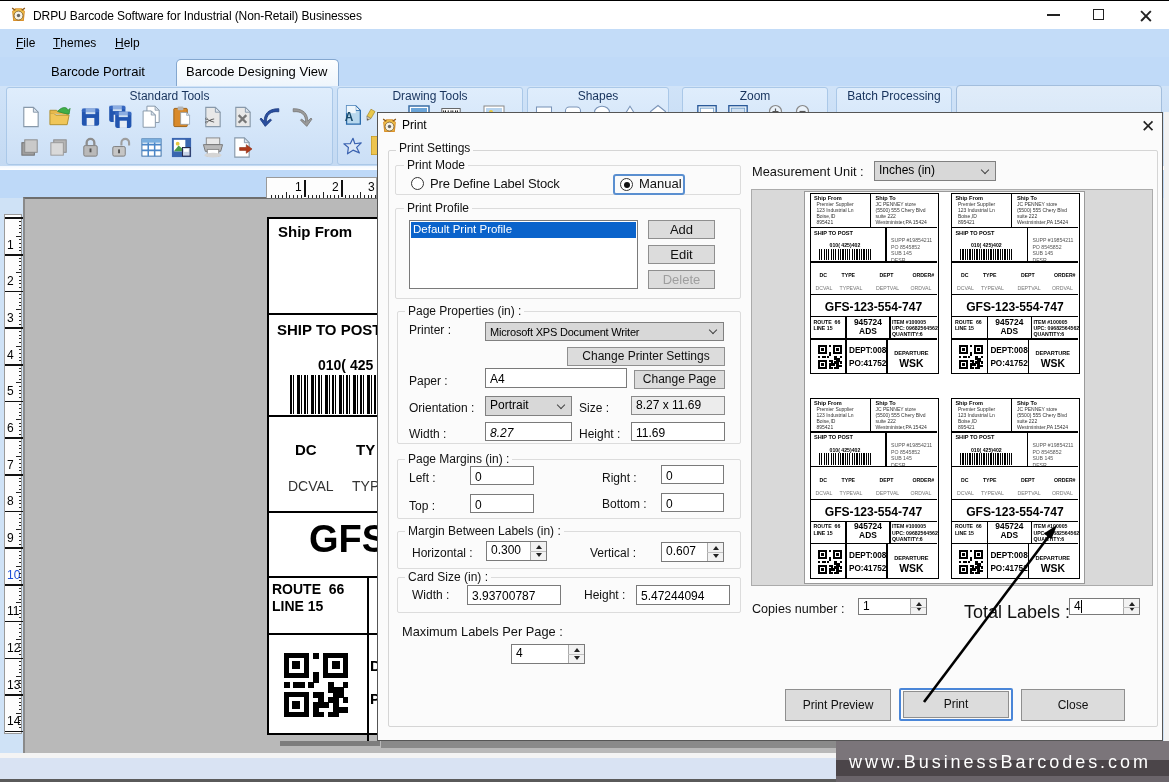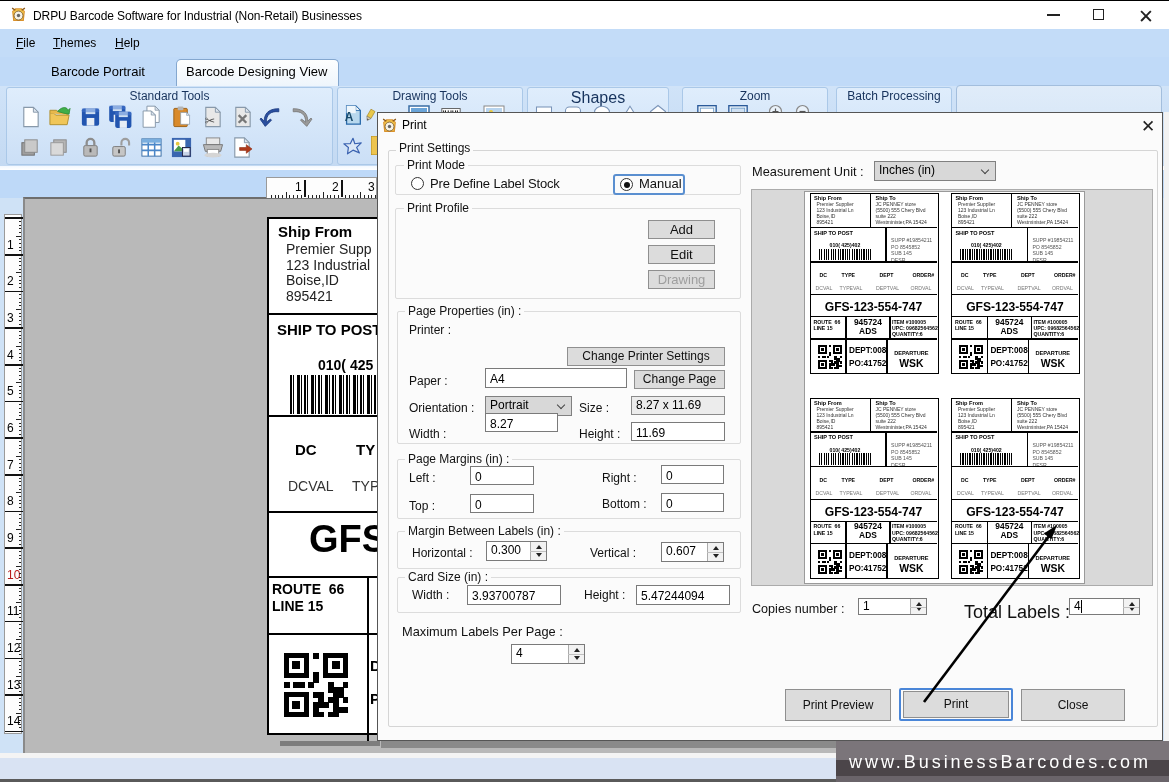--- a/index.html
+++ b/index.html
@@ -52,21 +52,21 @@
 
 <div class="abs" style="left:0;top:86px;width:1169px;height:82px;background:linear-gradient(#d0e3f8,#c3d9f2);"></div>
 <div class="abs" style="left:6px;top:87px;width:327px;height:78px;background:linear-gradient(#dfedfc,#cbdff6);border:1px solid #aac8e8;border-radius:3px;"></div>
 <div class="abs" style="left:337px;top:87px;width:186px;height:78px;background:linear-gradient(#dfedfc,#cbdff6);border:1px solid #aac8e8;border-radius:3px;"></div>
 <div class="abs" style="left:527px;top:87px;width:142px;height:78px;background:linear-gradient(#dfedfc,#cbdff6);border:1px solid #aac8e8;border-radius:3px;"></div>
 <div class="abs" style="left:682px;top:87px;width:146px;height:78px;background:linear-gradient(#dfedfc,#cbdff6);border:1px solid #aac8e8;border-radius:3px;"></div>
 <div class="abs" style="left:836px;top:87px;width:116px;height:78px;background:linear-gradient(#dfedfc,#cbdff6);border:1px solid #aac8e8;border-radius:3px;"></div>
 <div class="abs" style="left:956px;top:85px;width:206px;height:80px;background:linear-gradient(#e0ecf9,#cfe2f6);border:1px solid #a3bedd;border-radius:4px;"></div>
 <div class="abs" style="left:6px;top:89px;width:327px;text-align:center;font-size:12px;color:#16325c;">Standard Tools</div>
 <div class="abs" style="left:337px;top:89px;width:186px;text-align:center;font-size:12px;color:#16325c;">Drawing Tools</div>
-<div class="abs" style="left:527px;top:89px;width:142px;text-align:center;font-size:16px;color:#16325c;">Shapes</div>
+<div class="abs" style="left:527px;top:89px;width:142px;text-align:center;font-size:12px;color:#16325c;">Shapes</div>
 <div class="abs" style="left:682px;top:89px;width:146px;text-align:center;font-size:12px;color:#16325c;">Zoom</div>
 <div class="abs" style="left:836px;top:89px;width:116px;text-align:center;font-size:12px;color:#16325c;">Batch Processing</div>
 <div id="icons">
     <svg class="abs" style="left:19px;top:105px;" width="23" height="24" viewBox="0 0 24 24">
       <path d="M5 2 H15 L20 7 V22 H5 Z" fill="#fff" stroke="#8899aa" stroke-width="1.2"></path>
       <path d="M15 2 L15 7 H20 Z" fill="#dde5ee" stroke="#8899aa" stroke-width="1"></path>
     </svg>
     <svg class="abs" style="left:48px;top:105px;" width="23" height="24" viewBox="0 0 24 24">
       <path d="M2 8 L2 20 H20 L22 10 H8 L6 8 Z" fill="#f0c659" stroke="#b08f30"></path>
       <path d="M2 8 V5 H9 L11 7 H20 V10" fill="#e8b84b" stroke="#b08f30"></path>
@@ -288,21 +288,21 @@
     <div style="position:absolute;left:2px;top:169.2px;font-size:12px;color:#000;">5</div>
     <div style="position:absolute;left:0;top:222.4px;width:18px;height:1.5px;background:#111;"></div>
     <div style="position:absolute;left:2px;top:205.9px;font-size:12px;color:#000;">6</div>
     <div style="position:absolute;left:0;top:259.1px;width:18px;height:1.5px;background:#111;"></div>
     <div style="position:absolute;left:2px;top:242.6px;font-size:12px;color:#000;">7</div>
     <div style="position:absolute;left:0;top:295.7px;width:18px;height:1.5px;background:#111;"></div>
     <div style="position:absolute;left:2px;top:279.2px;font-size:12px;color:#000;">8</div>
     <div style="position:absolute;left:0;top:332.4px;width:18px;height:1.5px;background:#111;"></div>
     <div style="position:absolute;left:2px;top:315.9px;font-size:12px;color:#000;">9</div>
     <div style="position:absolute;left:0;top:369.1px;width:18px;height:1.5px;background:#111;"></div>
-    <div style="position:absolute;left:2px;top:352.6px;font-size:12px;color:#b91c1c;">10</div>
+    <div style="position:absolute;left:2px;top:352.6px;font-size:12px;color:#1d4ed8;">10</div>
     <div style="position:absolute;left:0;top:405.8px;width:18px;height:1.5px;background:#111;"></div>
     <div style="position:absolute;left:2px;top:389.3px;font-size:12px;color:#000;">11</div>
     <div style="position:absolute;left:0;top:442.5px;width:18px;height:1.5px;background:#111;"></div>
     <div style="position:absolute;left:2px;top:426.0px;font-size:12px;color:#000;">12</div>
     <div style="position:absolute;left:0;top:479.1px;width:18px;height:1.5px;background:#111;"></div>
     <div style="position:absolute;left:2px;top:462.6px;font-size:12px;color:#000;">13</div>
     <div style="position:absolute;left:0;top:515.8px;width:18px;height:1.5px;background:#111;"></div>
     <div style="position:absolute;left:2px;top:499.3px;font-size:12px;color:#000;">14</div>
     <div style="position:absolute;right:0;top:6.0px;width:2.5px;height:1px;background:#222;"></div>
     <div style="position:absolute;right:0;top:9.6px;width:2.5px;height:1px;background:#222;"></div>
@@ -427,21 +427,20 @@
     <div style="position:absolute;right:0;top:493.8px;width:2.5px;height:1px;background:#222;"></div>
     <div style="position:absolute;right:0;top:497.5px;width:5.5px;height:1px;background:#222;"></div>
     <div style="position:absolute;right:0;top:501.1px;width:2.5px;height:1px;background:#222;"></div>
     <div style="position:absolute;right:0;top:504.8px;width:2.5px;height:1px;background:#222;"></div>
     <div style="position:absolute;right:0;top:508.5px;width:2.5px;height:1px;background:#222;"></div>
     <div style="position:absolute;right:0;top:512.2px;width:2.5px;height:1px;background:#222;"></div>
   </div>
 
 <div class="abs biglab" style="left:267px;top:217px;width:113px;height:518px;background:#fff;border:2px solid #000;border-right:none;overflow:visible;">
   <div class="abs" style="left:9px;top:3.5px;font-weight:bold;font-size:15px;color:#000;">Ship From</div>
-  <div class="abs" style="left:17px;top:23px;font-size:14px;color:#222;line-height:15.5px;">Premier Supp<br>123 Industrial<br>Boise,ID<br>895421</div>
   <div class="abs" style="left:0;top:94px;width:113px;height:2px;background:#000;"></div>
   <div class="abs" style="left:8px;top:102px;font-weight:bold;font-size:15px;color:#000;">SHIP TO POST</div>
   <div class="abs" style="left:49px;top:138px;font-weight:bold;font-size:14px;color:#000;">010( 425</div>
   <div class="abs" style="left:21px;top:156px;width:92px;height:39px;background:repeating-linear-gradient(90deg,#000 0 2px,#fff 2px 3px,#000 3px 4px,#fff 4px 7px,#000 7px 10px,#fff 10px 11px,#000 11px 12px,#fff 12px 14px);"></div>
   <div class="abs" style="left:0;top:196px;width:113px;height:2px;background:#000;"></div>
   <div class="abs" style="left:26px;top:222px;font-weight:bold;font-size:15px;color:#000;">DC</div>
   <div class="abs" style="left:87px;top:222px;font-weight:bold;font-size:15px;color:#000;">TY</div>
   <div class="abs" style="left:19px;top:259px;font-size:14px;color:#333;">DCVAL</div>
   <div class="abs" style="left:83px;top:259px;font-size:14px;color:#333;">TYP</div>
   <div class="abs" style="left:0;top:292px;width:113px;height:2px;background:#000;"></div>
@@ -521,37 +520,41 @@
   <div class="gbt" style="left:26px;top:45px;">Print Mode</div>
   <div class="abs" style="left:33px;top:64px;width:13px;height:13px;border:1px solid #333;border-radius:50%;background:#fff;"></div>
   <div class="lbl" style="left:52px;top:62.5px;font-size:13px;letter-spacing:-0.15px;">Pre Define Label Stock</div>
   <div class="abs" style="left:235px;top:61px;width:72px;height:21px;border:2px solid #5a8fd0;border-radius:3px;"></div>
   <div class="abs" style="left:242px;top:65px;width:13px;height:13px;border:1px solid #333;border-radius:50%;background:#fff;"></div>
   <div class="abs" style="left:245.5px;top:68.5px;width:6px;height:6px;border-radius:50%;background:#111;"></div>
   <div class="lbl" style="left:261px;top:62.5px;font-size:13px;">Manual</div>
 
   <div class="gb" style="left:17px;top:95px;width:346px;height:91px;"></div>
   <div class="gbt" style="left:26px;top:88px;">Print Profile</div>
+  <div class="abs" style="left:31px;top:107px;width:229px;height:69px;background:#fff;border:1px solid #7a7a7a;">
+    <div style="position:absolute;left:1px;top:1px;right:1px;height:16px;background:#0a63cb;color:#fff;font-size:11.5px;padding-left:2px;line-height:15px;">Default Print Profile</div>
+  </div>
   <div class="btn" style="left:270px;top:107px;width:67px;height:19px;line-height:17px;font-size:13px;">Add</div>
   <div class="btn" style="left:270px;top:132px;width:67px;height:19px;line-height:17px;font-size:13px;">Edit</div>
-  <div class="btn" style="left:270px;top:157px;width:67px;height:19px;line-height:17px;font-size:13px;color:#9e9e9e;">Drawing</div>
+  <div class="btn" style="left:270px;top:157px;width:67px;height:19px;line-height:17px;font-size:13px;color:#9e9e9e;">Delete</div>
 
   <div class="gb" style="left:19px;top:198px;width:344px;height:133px;"></div>
   <div class="gbt" style="left:27px;top:191px;">Page Properties (in) :</div>
   <div class="lbl" style="left:31px;top:210px;">Printer :</div>
+  <div class="combo" style="left:107px;top:209px;width:239px;height:19px;"><span style="font-size:11px;letter-spacing:-0.2px;position:relative;top:0.5px;">Microsoft XPS Document Writer</span><span class="chev"></span></div>
   <div class="btn" style="left:189px;top:234px;width:158px;height:19px;line-height:17px;">Change Printer Settings</div>
   <div class="lbl" style="left:31px;top:261px;">Paper :</div>
   <div class="tb" style="left:107px;top:255px;width:142px;height:20px;">A4</div>
   <div class="btn" style="left:256px;top:257px;width:91px;height:19px;line-height:17px;">Change Page</div>
   <div class="lbl" style="left:31px;top:288px;">Orientation :</div>
   <div class="combo" style="left:107px;top:283px;width:87px;height:20px;">Portrait<span class="chev" style="top:5px;"></span></div>
   <div class="lbl" style="left:201px;top:288px;">Size :</div>
   <div class="abs" style="left:253px;top:283px;width:94px;height:19px;background:#ececec;border:1px solid #8a8a8a;font-size:12px;padding:1px 4px;">8.27 x 11.69</div>
   <div class="lbl" style="left:31px;top:314px;">Width :</div>
-  <div class="tb" style="left:107px;top:300px;width:73px;height:19px;">8.27</div>
+  <div class="tb" style="left:107px;top:309px;width:87px;height:19px;font-style:italic;">8.27</div>
   <div class="lbl" style="left:201px;top:314px;">Height :</div>
   <div class="tb" style="left:253px;top:309px;width:94px;height:19px;">11.69</div>
 
   <div class="gb" style="left:19px;top:346px;width:344px;height:60px;"></div>
   <div class="gbt" style="left:27px;top:339px;">Page Margins (in) :</div>
   <div class="lbl" style="left:31px;top:358px;">Left :</div>
   <div class="tb" style="left:92px;top:353px;width:64px;height:19px;">0</div>
   <div class="lbl" style="left:224px;top:358px;">Right :</div>
   <div class="tb" style="left:283px;top:352px;width:63px;height:19px;">0</div>
   <div class="lbl" style="left:31px;top:386px;">Top :</div>

